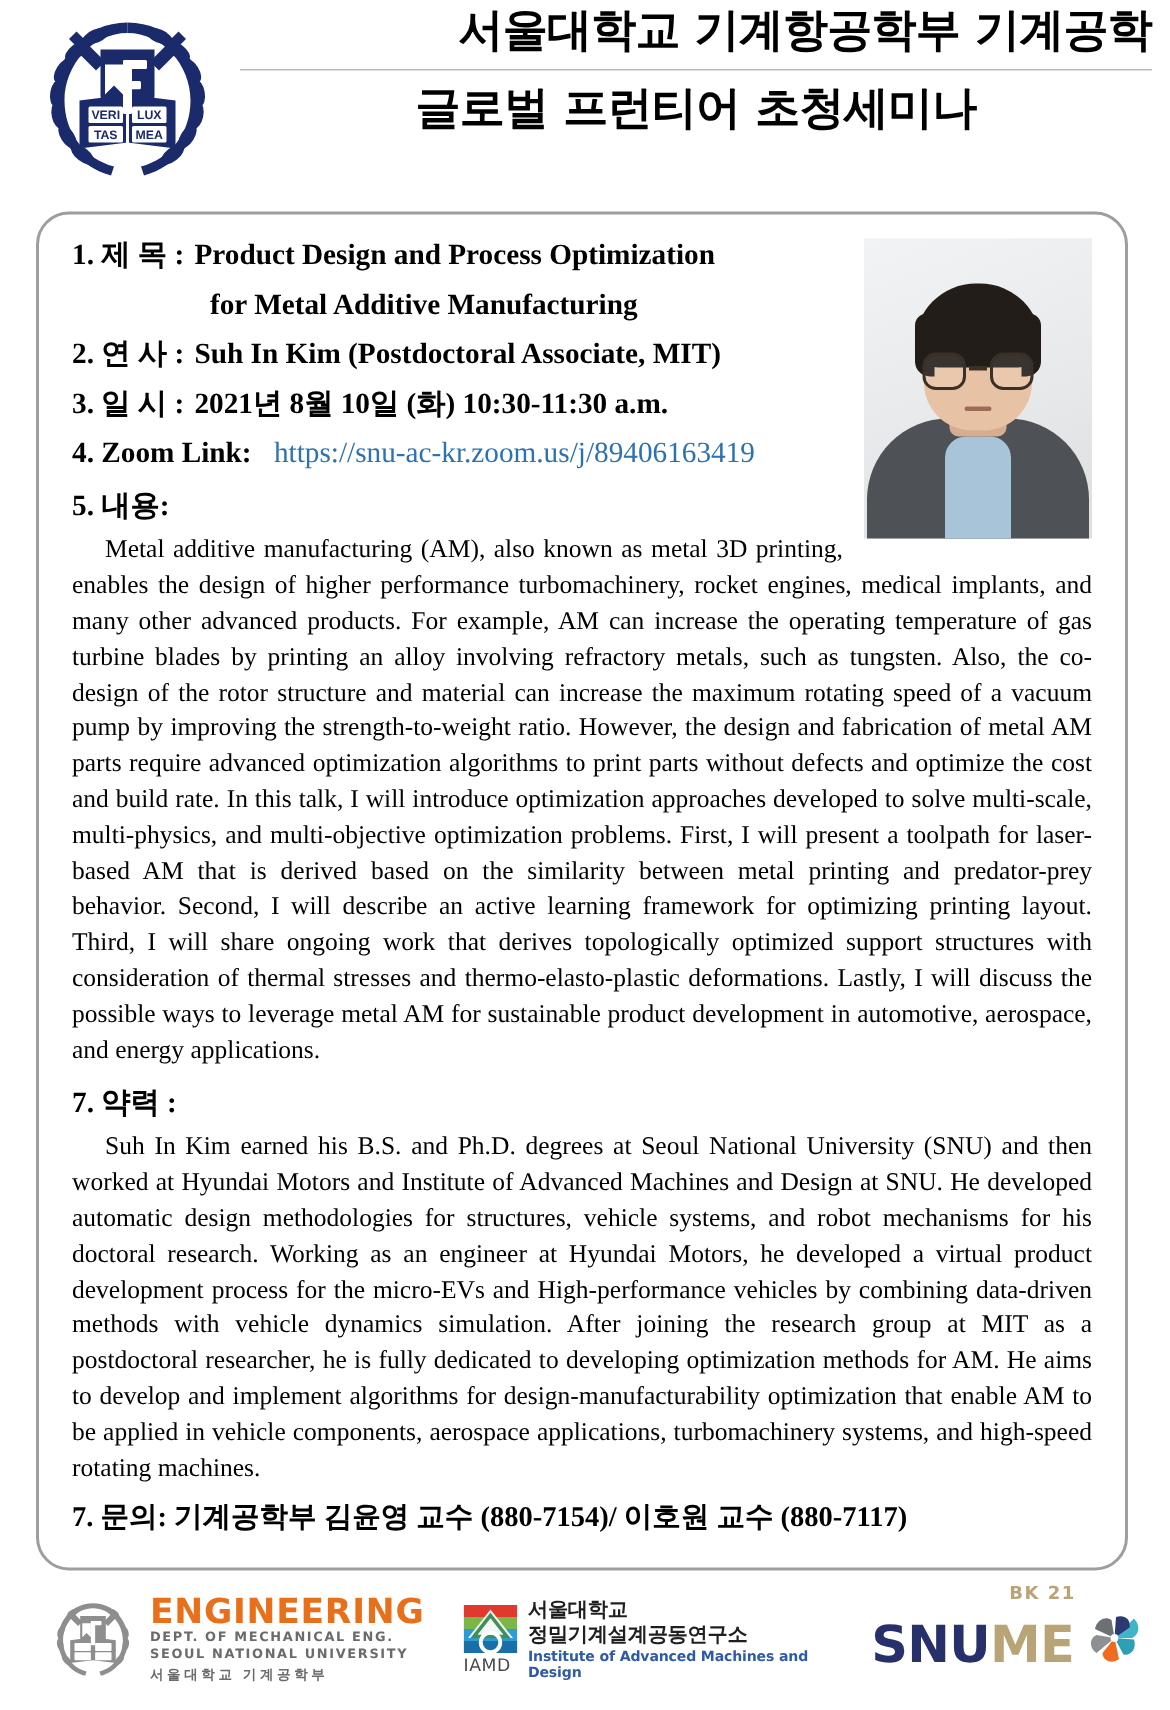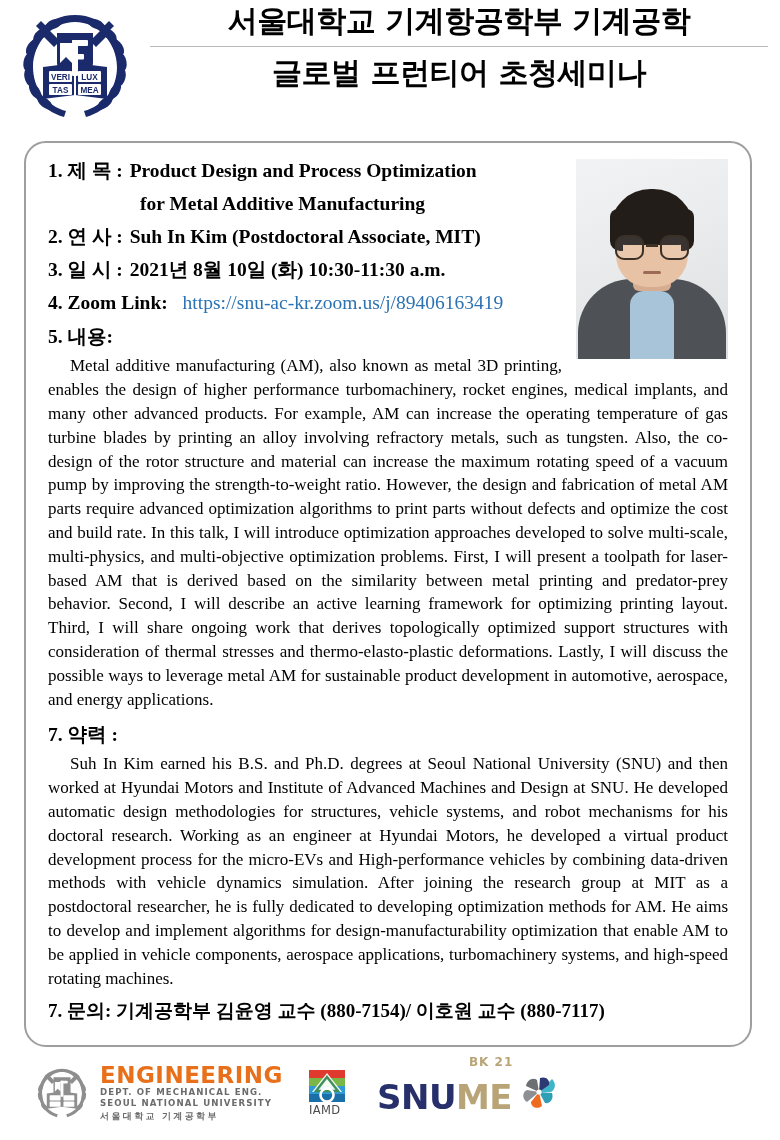--- a/index.html
+++ b/index.html
@@ -23,37 +23,38 @@
     display: flex;
     align-items: flex-start;
   }
   .seal-wrap {
     width: 150px;
     height: 132px;
     display: flex;
     align-items: center;
     justify-content: center;
     flex: 0 0 150px;
+    padding-left: 10px;
   }
   .seal {
     width: 118px;
     height: 118px;
     position: relative;
   }
   .header-text {
     flex: 1 1 auto;
     padding-right: 12px;
     padding-top: 2px;
   }
   .header-line1 {
     font-family: "DejaVu Sans", "Liberation Sans", sans-serif;
     font-weight: bold;
     font-size: 30px;
     letter-spacing: -0.5px;
-    text-align: center;
+    text-align: right;
     color: #000;
     line-height: 1.25;
     padding-bottom: 4px;
   }
   .header-rule {
     border: none;
     border-top: 1px solid #b9b9b9;
     margin: 2px 0 6px 0;
   }
   .header-line2 {
@@ -474,20 +475,25 @@
           <rect x="0" y="8" width="36" height="8" fill="#7ab648"></rect>
           <rect x="0" y="16" width="36" height="8" fill="#2e9bd6"></rect>
           <rect x="0" y="24" width="36" height="8" fill="#1b6fa8"></rect>
           <path d="M18 3 L33 22 L3 22 Z" fill="#ffffff" opacity="0.92"></path>
           <path d="M18 7 L29 21 L7 21 Z" fill="none" stroke="#3e8f5c" stroke-width="2.4"></path>
           <circle cx="18" cy="25" r="6.5" fill="none" stroke="#ffffff" stroke-width="2.6"></circle>
         </svg>
       </div>
       <div class="iamd-label">IAMD</div>
     </div>
+    <div class="iamd-text">
+      <div class="iamd-kr1">서울대학교</div>
+      <div class="iamd-kr2">정밀기계설계공동연구소</div>
+      <div class="iamd-en">Institute of Advanced Machines and Design</div>
+    </div>
   </div>
 
   <div class="snume-wrap">
     <div class="bk21">BK 21</div>
     <span class="snu-part">SNU</span>
     <span class="me-part">ME</span>
     <div class="pinwheel">
       <svg viewBox="0 0 42 42" width="42" height="42">
         <path d="M21 20 L34 7 C38 11 38 17 33 20 Z" fill="#3fb6c8"></path>
         <path d="M21 20 L34 21 C36 27 32 32 27 31 Z" fill="#2e9fb5"></path>

